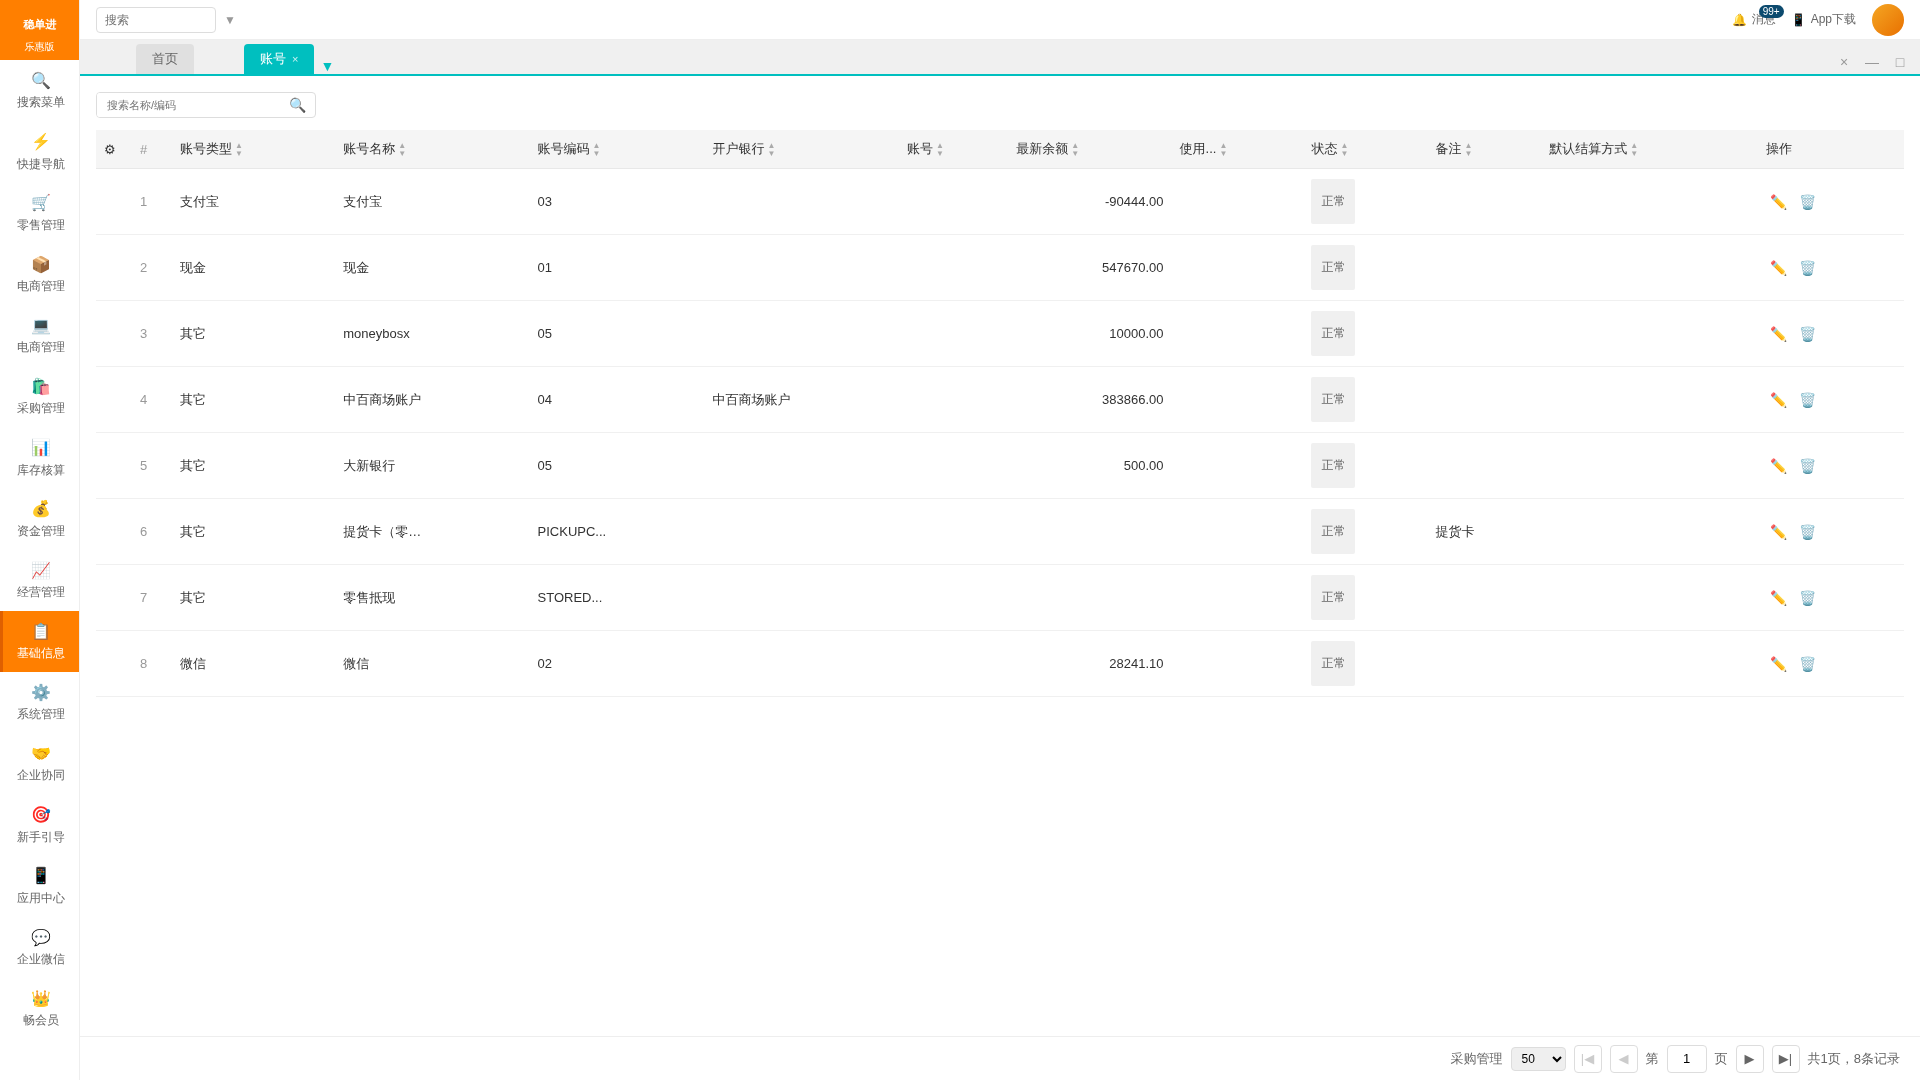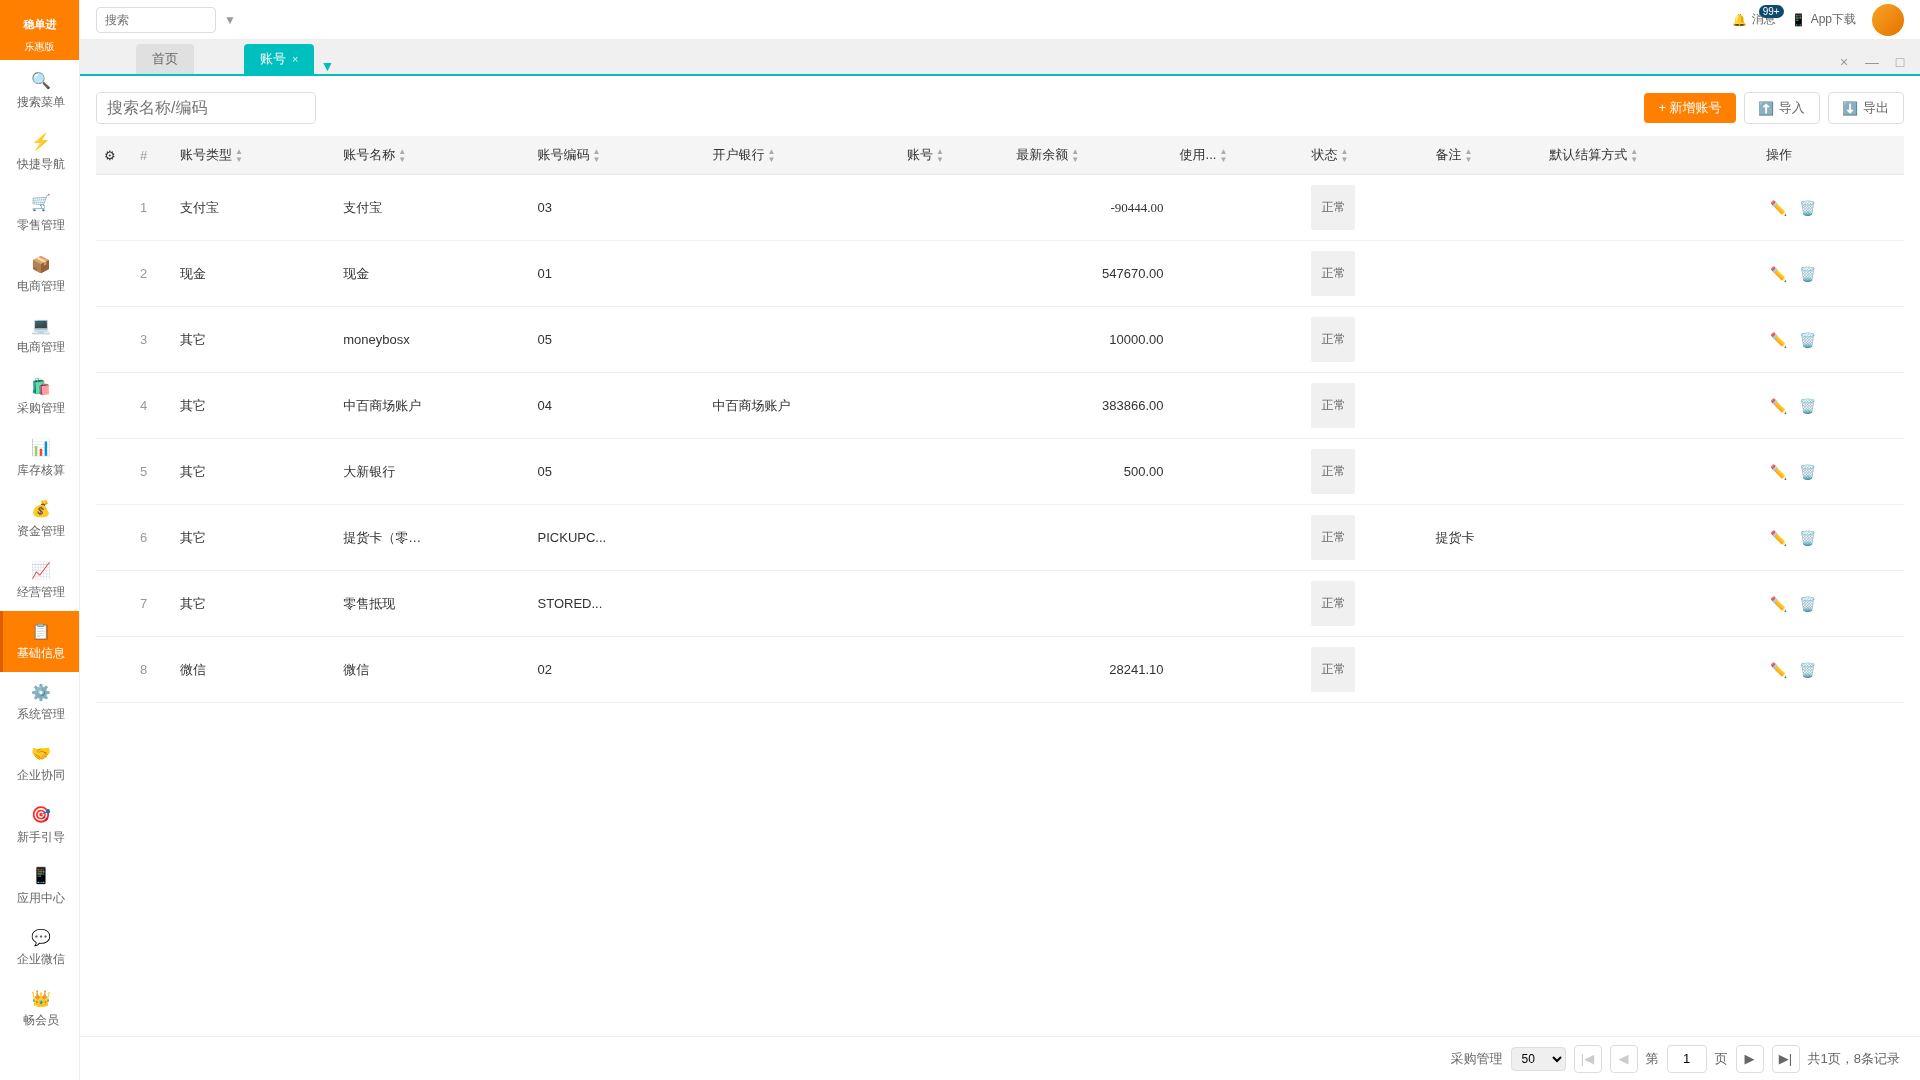--- a/index.html
+++ b/index.html
@@ -188,21 +188,21 @@
       align-items: center;
       border: 1px solid #ddd;
       border-radius: 4px;
       overflow: hidden;
       width: 220px;
     }
     .search-box input {
       border: none;
       outline: none;
       padding: 6px 10px;
-      font-size: 16px;
+      font-size: 11px;
       flex: 1;
       color: #999;
     }
     .search-btn {
       background: none;
       border: none;
       padding: 0 8px;
       cursor: pointer;
       color: #999;
       font-size: 14px;
@@ -460,31 +460,20 @@
     </div>
   </div>
 
   <div class="content">
 
     <div class="toolbar">
       <div class="search-box">
         <input type="text" placeholder="搜索名称/编码" style="">
         <button class="search-btn">🔍</button>
       </div>
-      <div class="toolbar-right">
-        <button class="btn-primary">+ 新增账号</button>
-        <button class="btn-default">
-          <span>⬆️</span>
-          <span>导入</span>
-        </button>
-        <button class="btn-default">
-          <span>⬇️</span>
-          <span>导出</span>
-        </button>
-      </div>
     </div>
 
     <div class="table-container">
       <table>
         <thead>
           <tr>
             <th class="gear-col">⚙</th>
             <th class="num-col">#</th>
             <th>账号类型<span class="sort-icons">
                   <span>▲</span>
@@ -531,21 +520,21 @@
         </thead>
         <tbody id="table-body">
         <tr>
     <td></td>
     <td style="color:#999;">1</td>
     <td>支付宝</td>
     <td>支付宝</td>
     <td>03</td>
     <td></td>
     <td></td>
-    <td style="text-align:right;font-family:Liberation Serif, serif;">-90444.00</td>
+    <td style="text-align:right;">-90444.00</td>
     <td></td>
     <td><span class="status-badge">正常</span></td>
     <td></td>
     <td></td>
     <td>
       <button class="action-btn" title="编辑">✏️</button>
       <button class="action-btn" title="删除">🗑️</button>
     </td>
   </tr>
             <tr>

